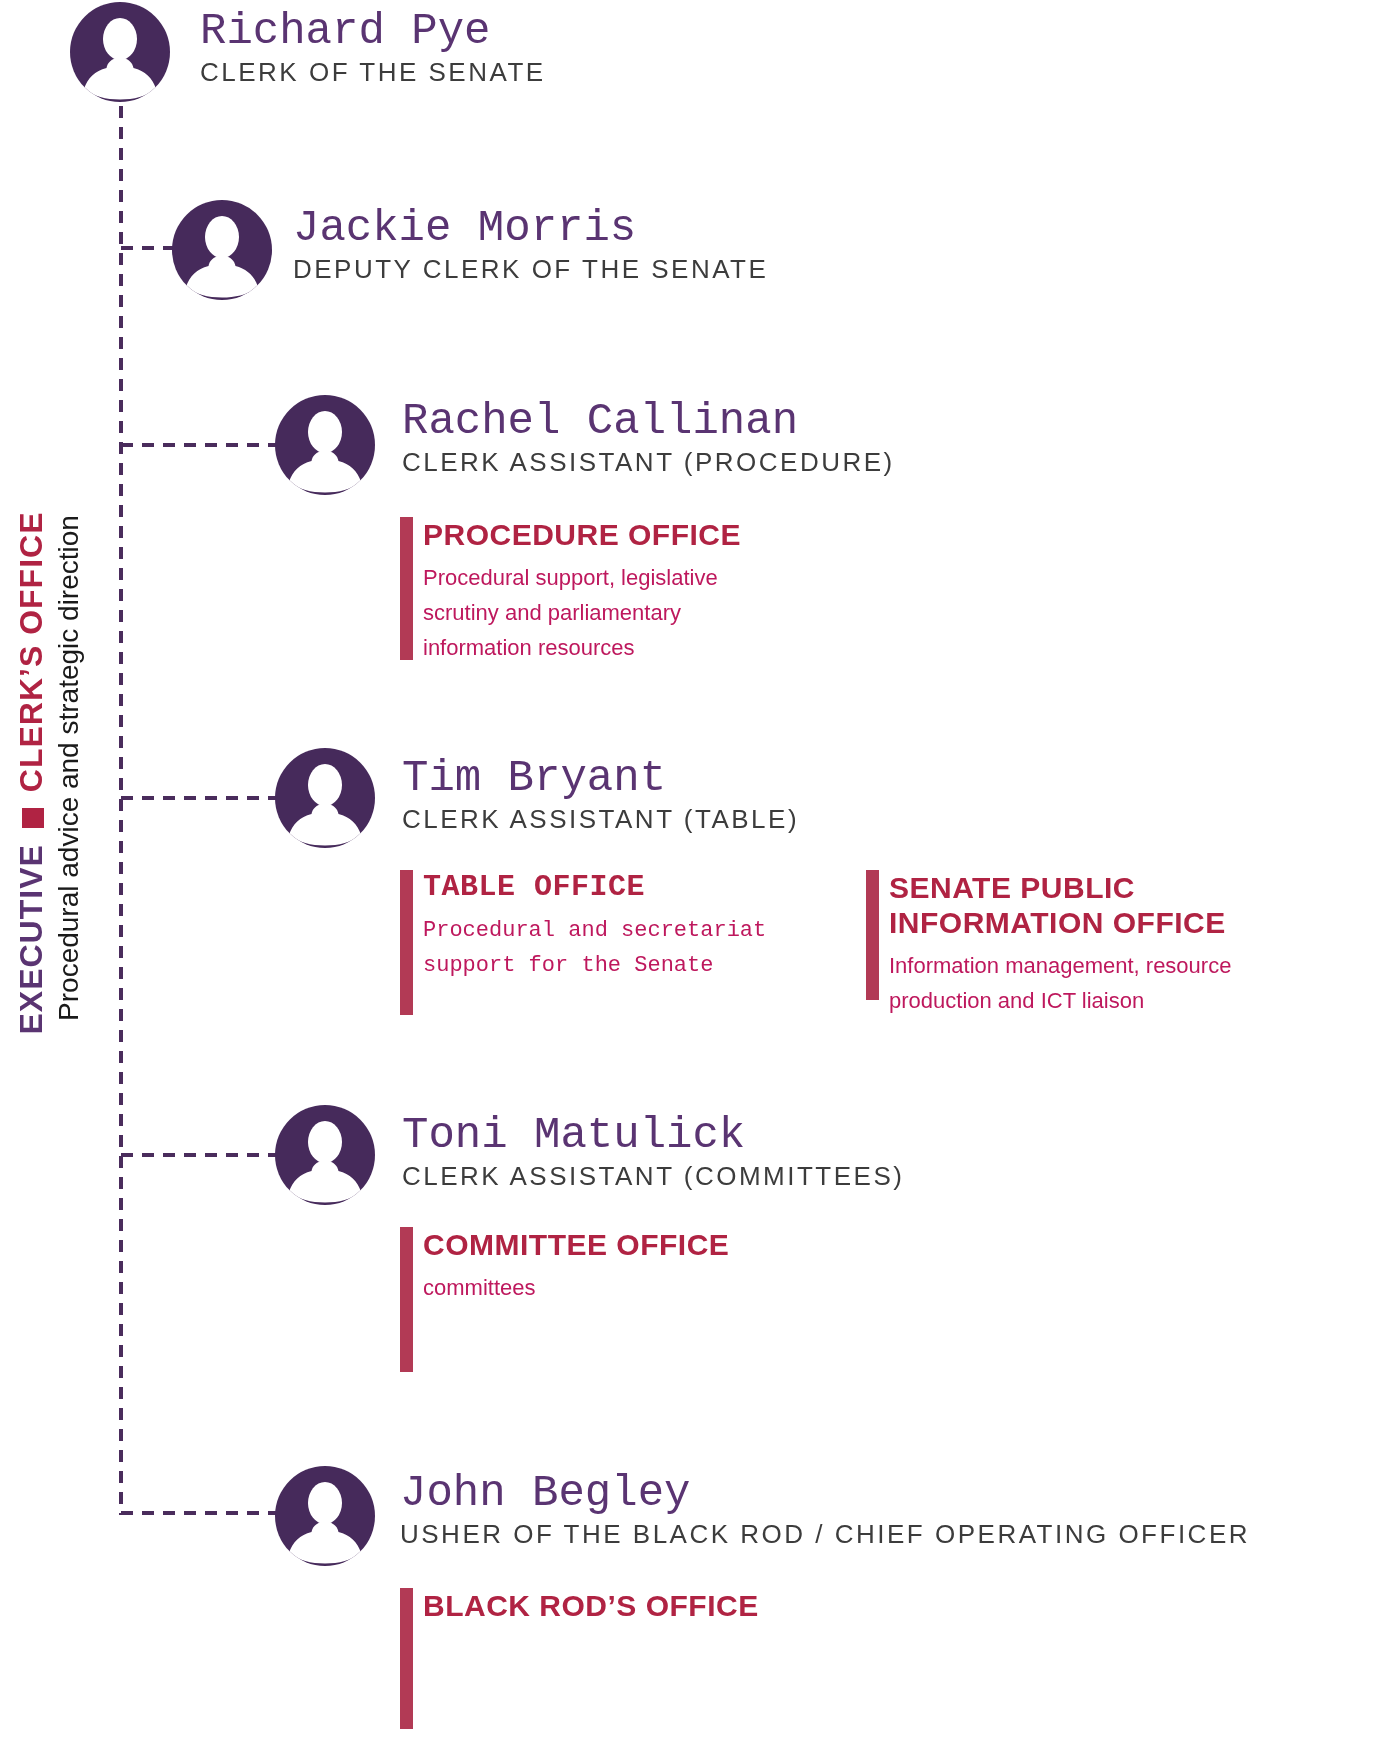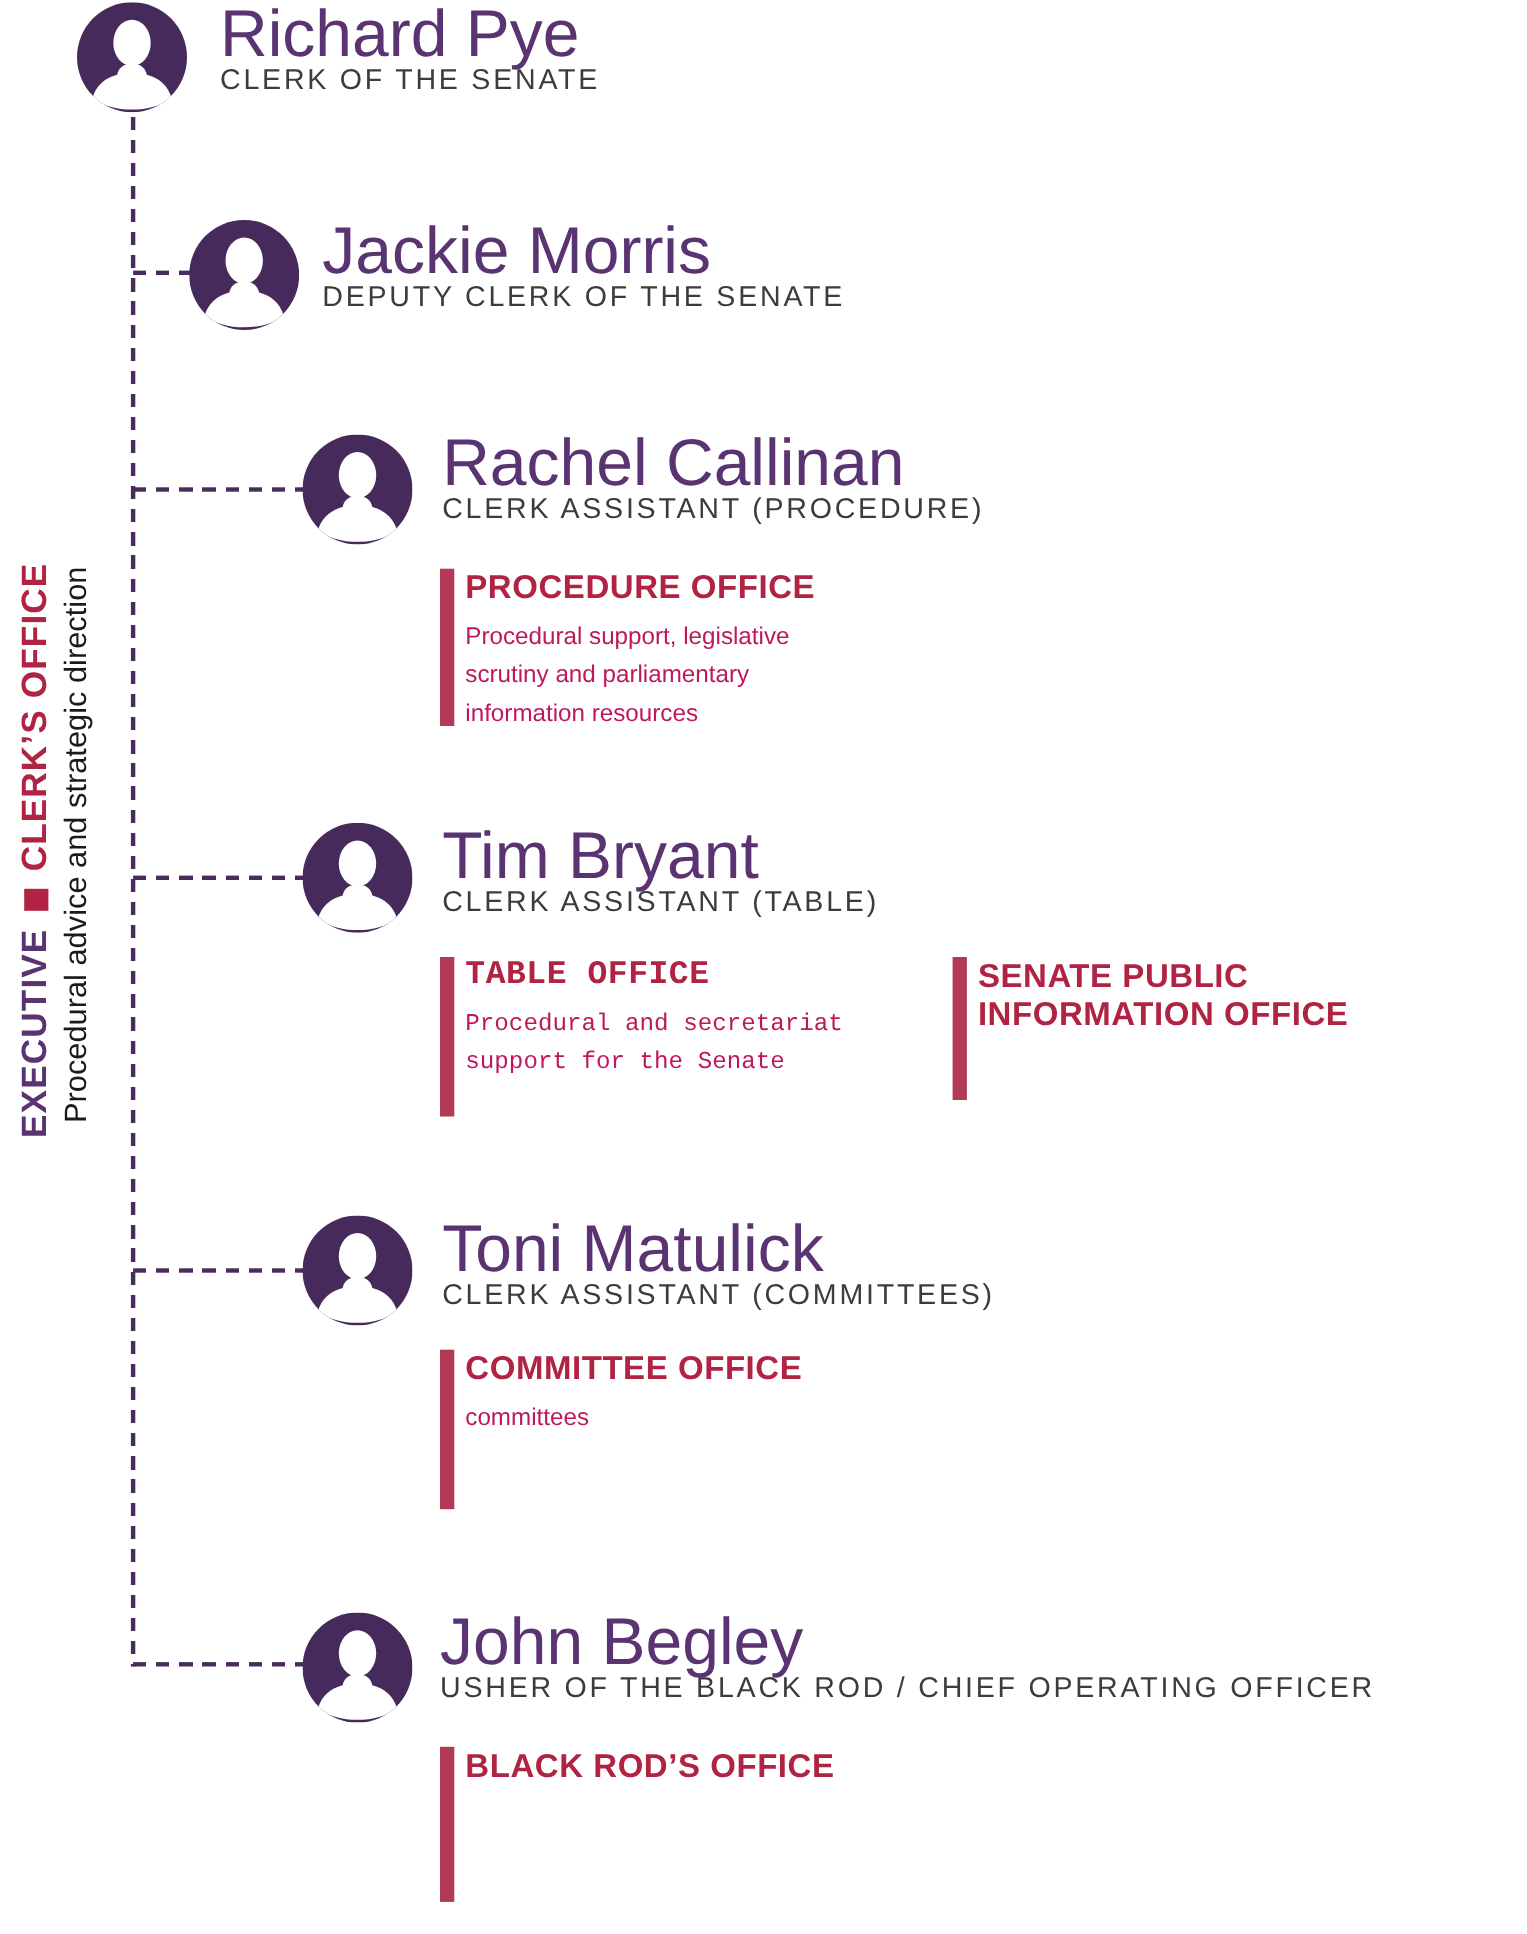--- a/index.html
+++ b/index.html
@@ -11,22 +11,22 @@
   .connector-h{position:absolute;height:4px;
     background:repeating-linear-gradient(90deg,#4a2c5c 0 12px,transparent 12px 21px);}
   .connector-v{position:absolute;width:4px;
     background:repeating-linear-gradient(180deg,#4a2c5c 0 12px,transparent 12px 21px);}
   
   .avatar{position:absolute;width:100px;height:100px;}
   .avatar svg{display:block;width:100%;height:100%;}
   
   .person-text{position:absolute;white-space:nowrap;}
   .person-name{
-    font-family:Liberation Sans, sans-serif;
-    font-size:60px;line-height:46px;color:#5a3472;letter-spacing:0px;
+    font-family:Liberation Mono, monospace;
+    font-size:44px;line-height:46px;color:#5a3472;letter-spacing:0px;
   }
   .person-title{
     margin-top:2px;font-size:26px;line-height:32px;color:#3c3c3c;
     letter-spacing:2.5px;font-weight:400;
   }
   
   .office{position:absolute;}
   .office .bar{position:absolute;left:0;top:0;width:13px;background:#b23a55;}
   .office .content{margin-left:23px;}
   .office .office-name div{
@@ -163,20 +163,24 @@
     </div>
   </div>
 
   <div class="office" style="left:866px;top:870px;width:480px;">
     <div class="bar" style="height:130px;"></div>
     <div class="content">
       <div class="office-name">
         <div>SENATE PUBLIC</div>
         <div>INFORMATION OFFICE</div>
       </div>
+      <div class="office-desc">
+        <div>Information management, resource</div>
+        <div>production and ICT liaison</div>
+      </div>
     </div>
   </div>
 
   <div class="avatar" style="left:275px;top:1105px;">
     <svg viewBox="0 0 100 100">
         <circle cx="50" cy="50" r="50" fill="#462a5b"></circle>
       <g clip-path="url(#avclip)" fill="#ffffff">
         <ellipse cx="50" cy="37" rx="17" ry="21"></ellipse>
         <path d="M50 56 C41 56 37.5 61 36.5 66 C25 69 17.5 76 14 87 C23.5 94.5 36 97.5 50 97.5 C64 97.5 76.5 94.5 86 87 C82.5 76 75 69 63.5 66 C62.5 61 59 56 50 56 Z"></path>
       </g>

